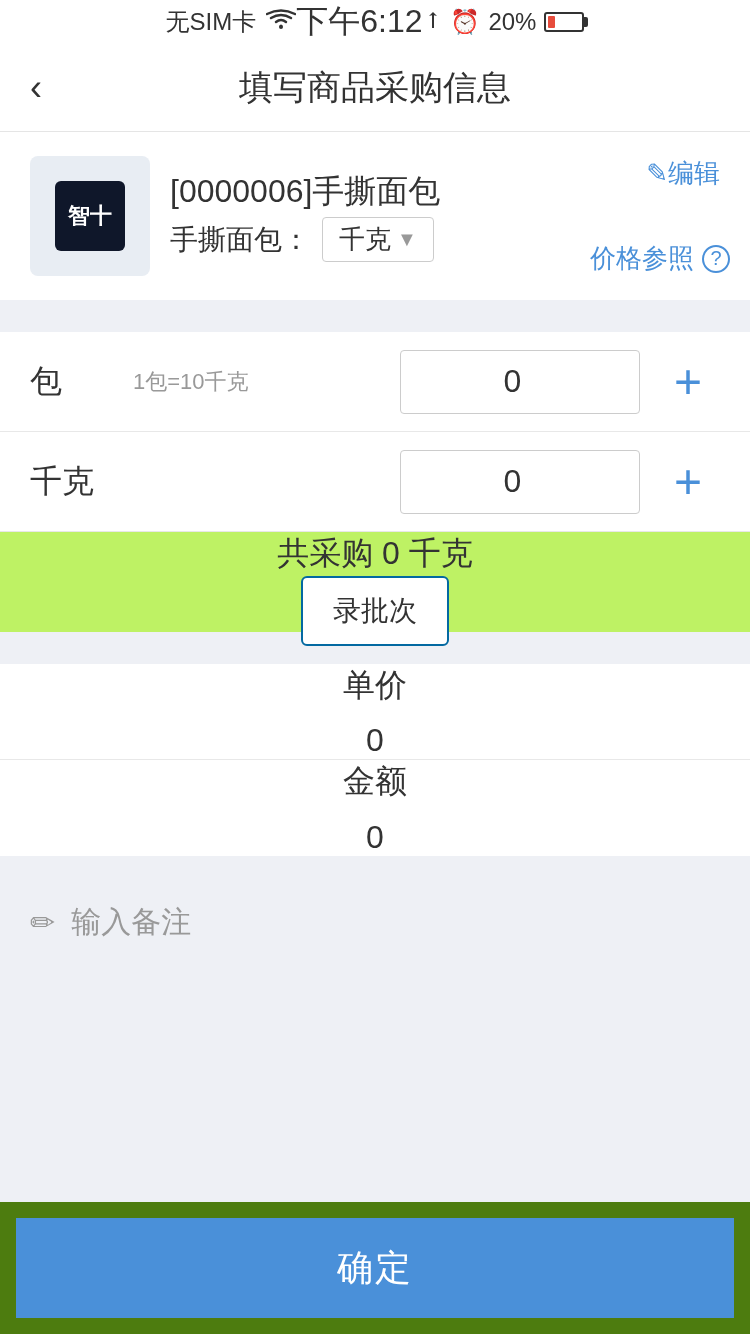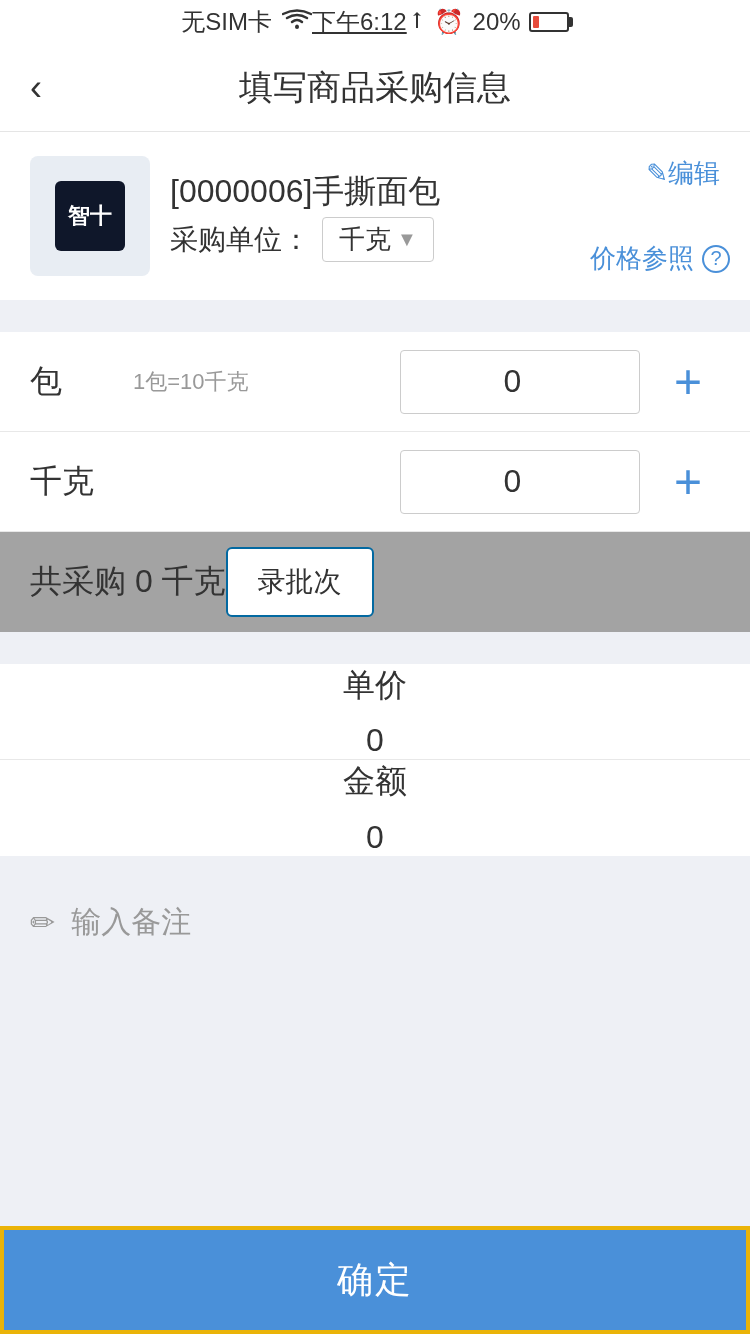--- a/index.html
+++ b/index.html
@@ -19,21 +19,21 @@
       height: 44px;
       background: #fff;
       display: flex;
       align-items: center;
       justify-content: center;
       padding: 0 20px;
       font-size: 24px;
       color: #333;
     }
     .status-left { display: flex; align-items: center; gap: 10px; }
-    .status-center { font-size: 24px; font-weight: 500; text-decoration: underline; }
+    .status-center { font-size: 32px; font-weight: 500; }
     .status-right { display: flex; align-items: center; gap: 8px; font-size: 24px; }
     .battery {
       width: 40px; height: 20px;
       border: 2px solid #333;
       border-radius: 3px;
       position: relative;
       display: flex;
       align-items: center;
       padding: 2px;
     }
@@ -222,23 +222,25 @@
       align-items: center;
       justify-content: center;
       cursor: pointer;
       line-height: 1;
     }
 
     
     .summary-row {
       display: flex;
       align-items: center;
+      justify-content: space-between;
       padding: 0 30px;
       height: 100px;
-      background: #a3a3a3;
+      background: #bef264;
+      flex-direction: column;
     }
     .summary-text {
       font-size: 32px;
       color: #333;
     }
     .record-btn {
       border: 2px solid #0369a1;
       border-radius: 6px;
       padding: 14px 30px;
       font-size: 28px;
@@ -287,22 +289,22 @@
     
     .spacer {
       flex: 1;
       background: #eef0f5;
       min-height: 300px;
     }
 
     
     .confirm-btn-wrap {
       width: 100%;
-      background: #eab308;
-      padding: 4px;
+      background: #4d7c0f;
+      padding: 16px;
       position: fixed;
       bottom: 0;
       left: 0;
       margin-top: 28px;
     }
     .confirm-btn {
       width: 100%;
       height: 100px;
       background: #4a90d9;
       border: none;
@@ -366,21 +368,21 @@
 
     <div class="product-card">
       <div class="product-image">
         <div class="product-image-inner">
           <span>智十</span>
         </div>
       </div>
       <div class="product-info">
         <div class="product-name">[0000006]手撕面包</div>
         <div class="product-unit">
-          <span>采购单位：</span>
+          <span>手撕面包：</span>
           <div class="unit-select">
             <span>千克</span>
             <span class="unit-arrow">▼</span>
           </div>
         </div>
       </div>
       <div class="edit-btn">✎编辑</div>
       <div class="price-ref">
         <span>价格参照</span>
         <div class="price-ref-help">?</div>

